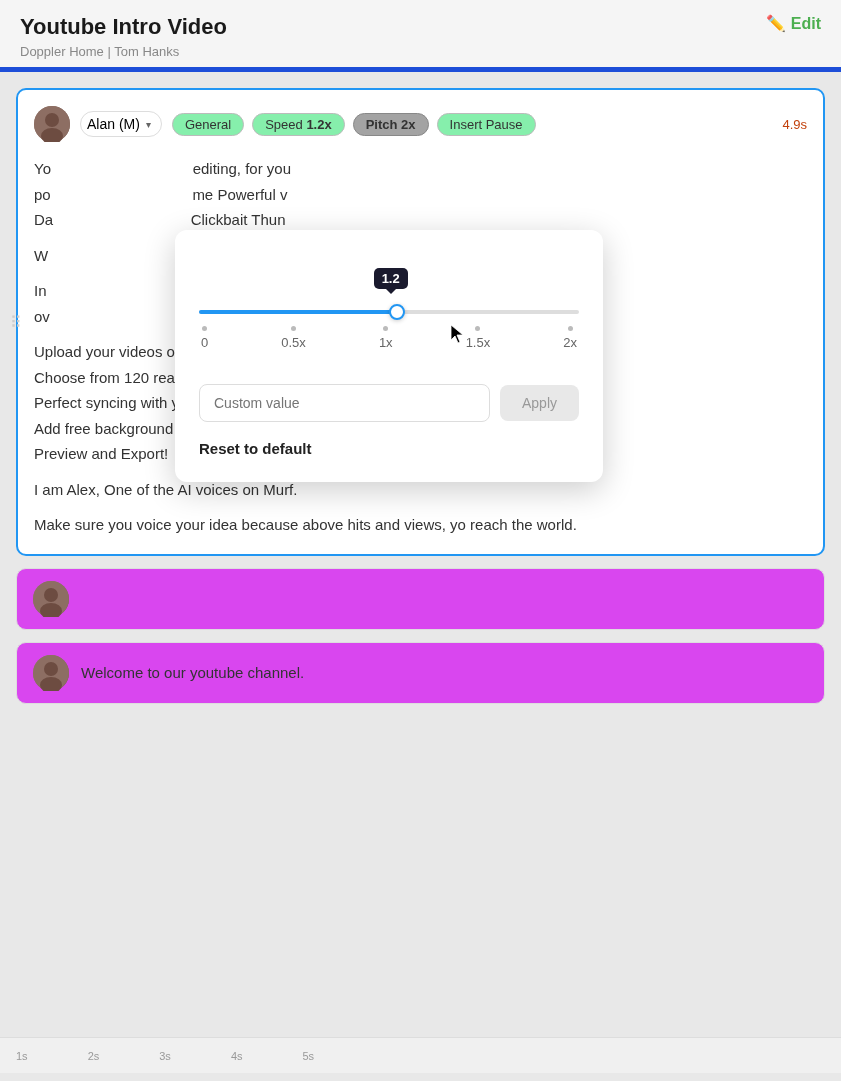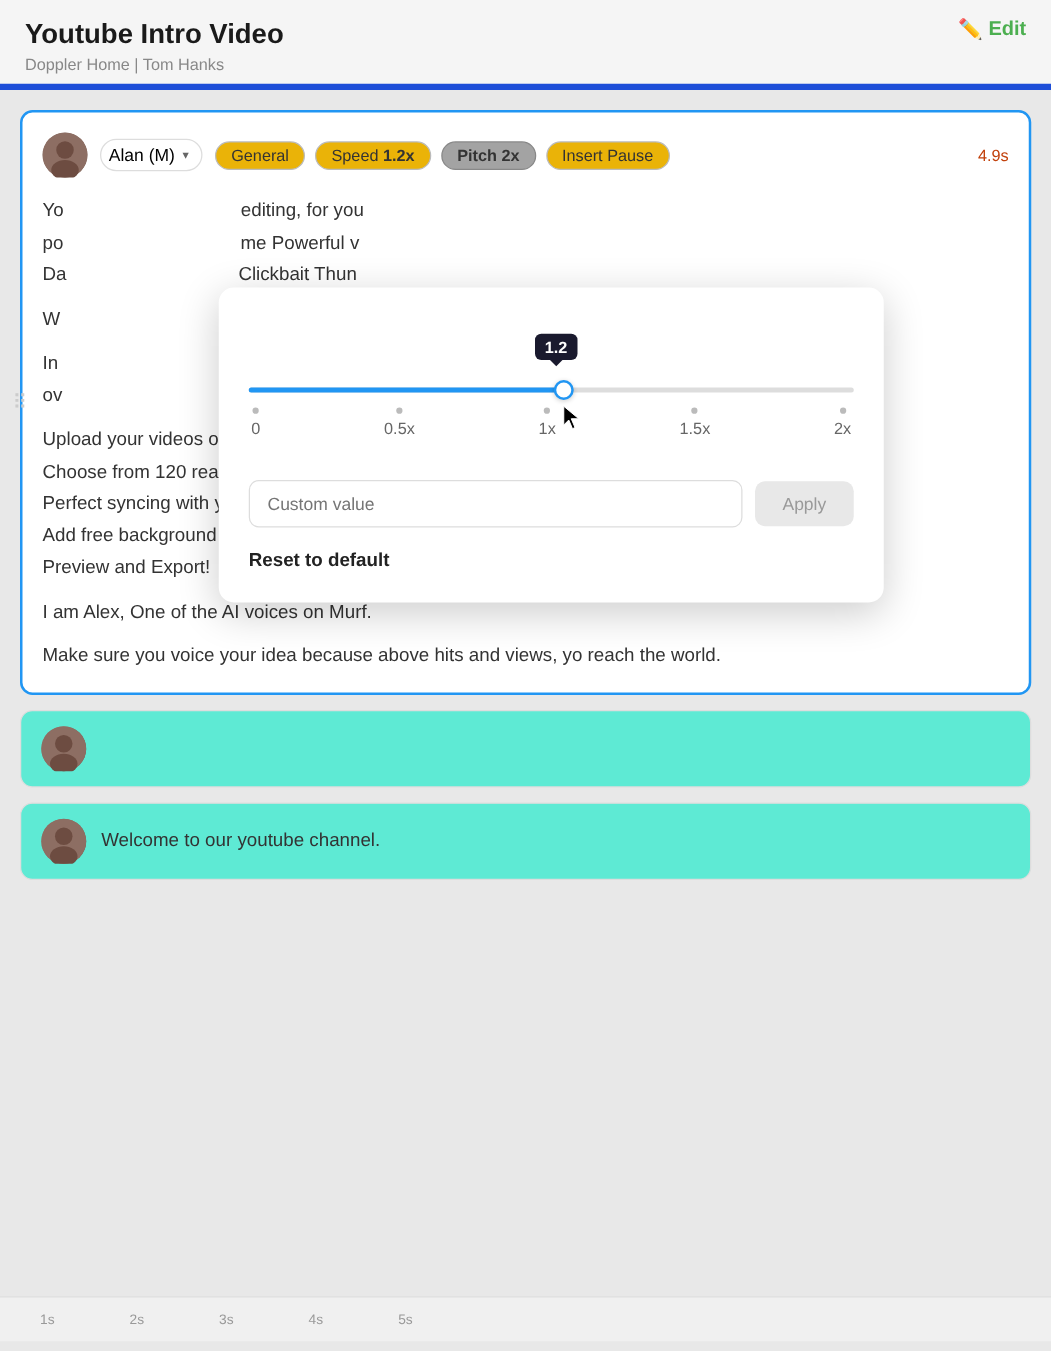--- a/index.html
+++ b/index.html
@@ -106,21 +106,21 @@
       display: flex;
       gap: 8px;
       flex-wrap: nowrap;
     }
     .tag {
       border: 1px solid #bbb;
       border-radius: 20px;
       padding: 3px 12px;
       font-size: 13px;
       cursor: pointer;
-      background: #eab308;
+      background: #86efac;
       color: #333;
     }
     .tag.active {
       background: #a3a3a3;
       border-color: #888;
       font-weight: 600;
     }
     .tag-value {
       font-weight: 600;
     }
@@ -144,21 +144,21 @@
       left: -8px;
       top: 50%;
       transform: translateY(-50%);
       color: #ccc;
       font-size: 16px;
       cursor: grab;
     }
 
     
     .script-block-small {
-      background: #5eead4;
+      background: #d946ef;
       border: 1px solid #ddd;
       border-radius: 10px;
       padding: 12px 16px;
       margin-bottom: 12px;
       display: flex;
       align-items: center;
       gap: 12px;
     }
     .script-block-small .text-content {
       font-size: 15px;
@@ -169,34 +169,34 @@
     .timeline-bar {
       position: absolute;
       bottom: 0;
       left: 0;
       right: 0;
       height: 36px;
       background: #f0f0f0;
       border-top: 1px solid #ddd;
       display: flex;
       align-items: center;
-      padding: 0 32px;
+      padding: 0 16px;
       gap: 60px;
     }
     .timeline-mark {
       font-size: 11px;
       color: #999;
     }
 
     
     .popup {
       position: absolute;
       top: 158px;
       left: 175px;
-      width: 532px;
+      width: 428px;
       background: white;
       border-radius: 12px;
       box-shadow: 0 8px 32px rgba(0,0,0,0.2);
       padding: 24px;
       z-index: 100;
     }
 
     
     .slider-tooltip {
       display: inline-block;

